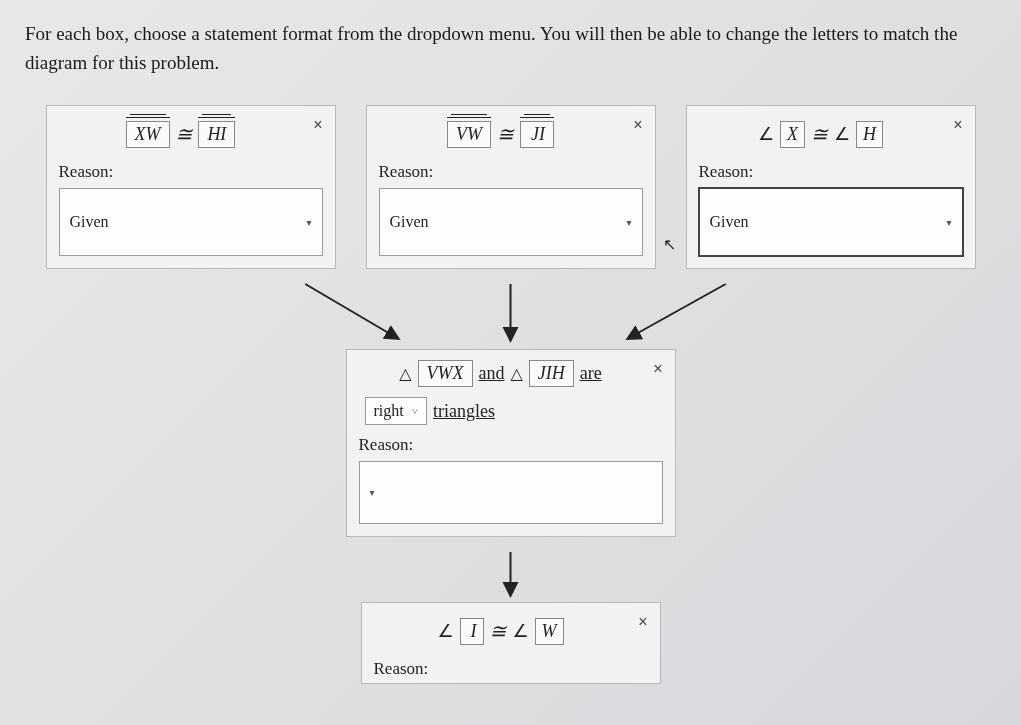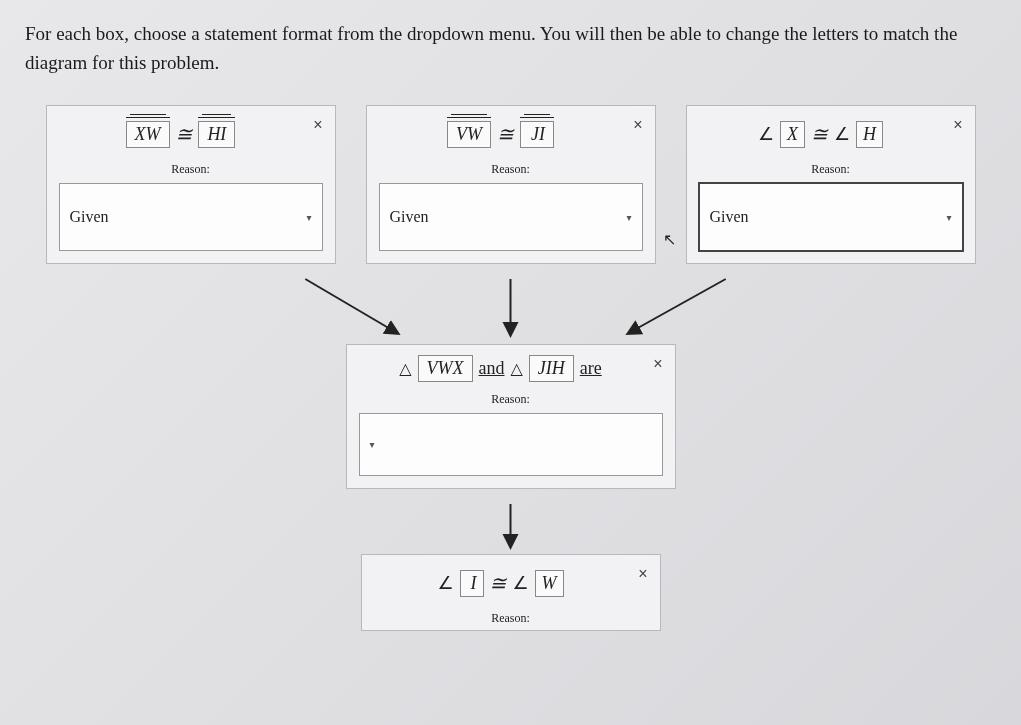--- a/index.html
+++ b/index.html
@@ -84,22 +84,21 @@
     font-size: 18px;
     min-width: 34px;
     text-align: right;
     cursor: pointer;
   }
   .letterbox.single { min-width: 24px; padding: 2px 6px; }
   .cong { font-size: 20px; }
   .angle { font-size: 18px; font-style: normal; }
   .tri { font-size: 16px; font-style: normal; }
   .reason-label {
-    text-align: center;
-    font-size: 12px;
+    font-size: 17px;
     margin: 10px 0 6px 0;
     color: #222;
   }
   .dropdown {
     border: 1px solid #999;
     background: #fdfdfd;
     padding: 24px 10px;
     font-size: 16px;
     display: flex;
     align-items: center;
@@ -226,20 +225,27 @@
   <div class="card wide">
     <span class="close">×</span>
     <div class="mid-statement">
       <span class="tri">△</span>
       <span class="letterbox">VWX</span>
       <span class="plain">and</span>
       <span class="tri">△</span>
       <span class="letterbox">JIH</span>
       <span class="plain">are</span>
     </div>
+    <div class="mid-statement" style="margin-top:10px; justify-content:flex-start; padding-left:6px;">
+      <span class="select-small">
+        <span>right</span>
+        <span class="chev">˅</span>
+      </span>
+      <span class="plain">triangles</span>
+    </div>
     <div class="reason-label">Reason:</div>
     <div class="dropdown" style="line-height:1.3;">
       <span class="caret">▾</span>
     </div>
   </div>
 </div>
 
 <div class="arrow-zone" style="height:55px;">
   <svg class="arrows" viewBox="0 0 970 55" preserveAspectRatio="none">
     <line x1="485" y1="5" x2="485" y2="45" stroke="#222" stroke-width="2" marker-end="url(#ah)"></line>

